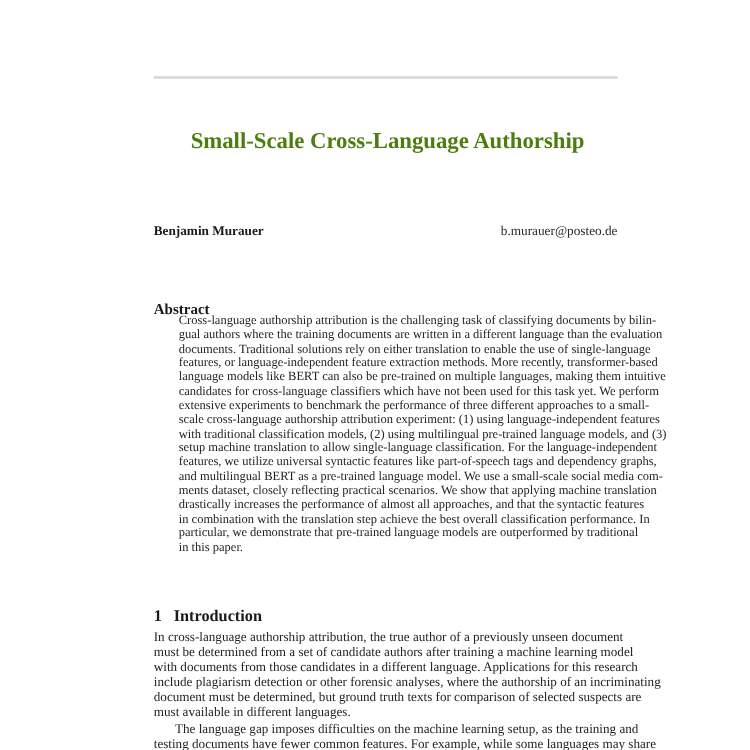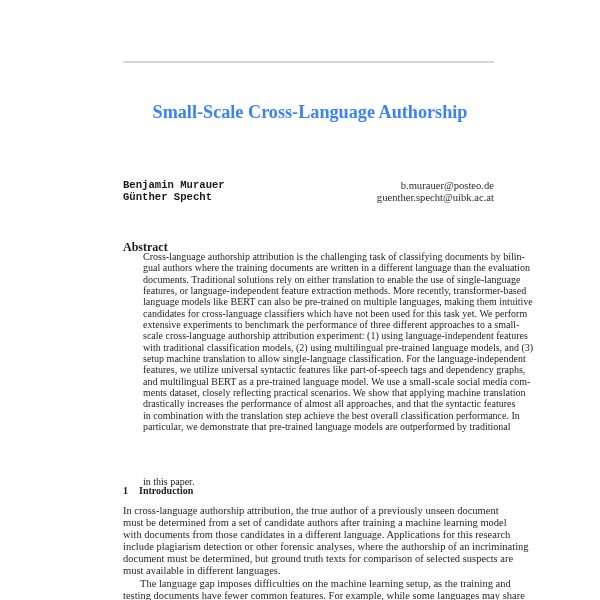--- a/index.html
+++ b/index.html
@@ -1,50 +1,46 @@
 <!DOCTYPE html>
 <html><head>
 <meta charset="utf-8">
 <style>
   html, body { margin:0; padding:0; background:#ffffff; }
   body { width:600px; height:600px; overflow:hidden; position:relative; font-family:"Liberation Serif", "DejaVu Serif", serif; color:#1a1a1a; }
   .rule { position:absolute; left:123px; top:61px; width:371px; height:2px; background:#d6d6d6; }
-  .title { position:absolute; left:100px; top:101px; width:420px; text-align:center; font-weight:bold; font-size:18.2px; line-height:23px; color:#3b82f6; }
+  .title { position:absolute; left:100px; top:101px; width:420px; text-align:center; font-weight:bold; font-size:18.2px; line-height:23px; color:#4d7c0f; }
   .authors { position:absolute; left:123px; top:180px; width:371px; font-size:10.6px; line-height:11.5px; }
   .author-row { display:flex; justify-content:space-between; }
-  .author-name { font-weight:bold;font-family:Liberation Mono, monospace; }
+  .author-name { font-weight:bold; }
   .author-email { color:#2a2a2a;padding-left:37px; }
   .abstract-head { position:absolute; left:123px; top:240px; font-size:12px; font-weight:bold; }
   .abstract-body { position:absolute; left:143px; top:251px; width:332px; font-size:10px; line-height:11.35px; text-align:justify; color:#232323; }
   .abstract-body .ln { display:block; text-align:justify; text-align-last:justify; white-space:nowrap; }
-  .abstract-body .ln.last { text-align-last:left;margin-top:43px; }
-  .sec-head { position:absolute; left:123px; top:485px; font-size:10px; font-weight:bold; }
+  .abstract-body .ln.last { text-align-last:left; }
+  .sec-head { position:absolute; left:123px; top:485px; font-size:13px; font-weight:bold; }
   .sec-head .num { display:inline-block; width:16px; }
   .intro { position:absolute; left:123px; top:505px; width:371px; font-size:10.5px; line-height:12.1px; color:#1f1f1f; }
   .intro .ln { display:block; text-align:justify; text-align-last:justify; white-space:nowrap; }
   .intro .ln.last { text-align-last:left; }
   .intro .ln.indent { padding-left:17px; }
 </style>
 </head>
 <body>
 
 <div class="rule"></div>
 
 <div class="title">
   <div>Small-Scale Cross-Language Authorship</div>
 </div>
 
 <div class="authors">
   <div class="author-row">
     <span class="author-name">Benjamin Murauer</span>
     <span class="author-email">b.murauer@posteo.de</span>
-  </div>
-  <div class="author-row">
-    <span class="author-name">Günther Specht</span>
-    <span class="author-email">guenther.specht@uibk.ac.at</span>
   </div>
 </div>
 
 <div class="abstract-head">Abstract</div>
 
 <div class="abstract-body">
   <span class="ln">Cross-language authorship attribution is the challenging task of classifying documents by bilin-</span>
   <span class="ln">gual authors where the training documents are written in a different language than the evaluation</span>
   <span class="ln">documents. Traditional solutions rely on either translation to enable the use of single-language</span>
   <span class="ln">features, or language-independent feature extraction methods. More recently, transformer-based</span>

